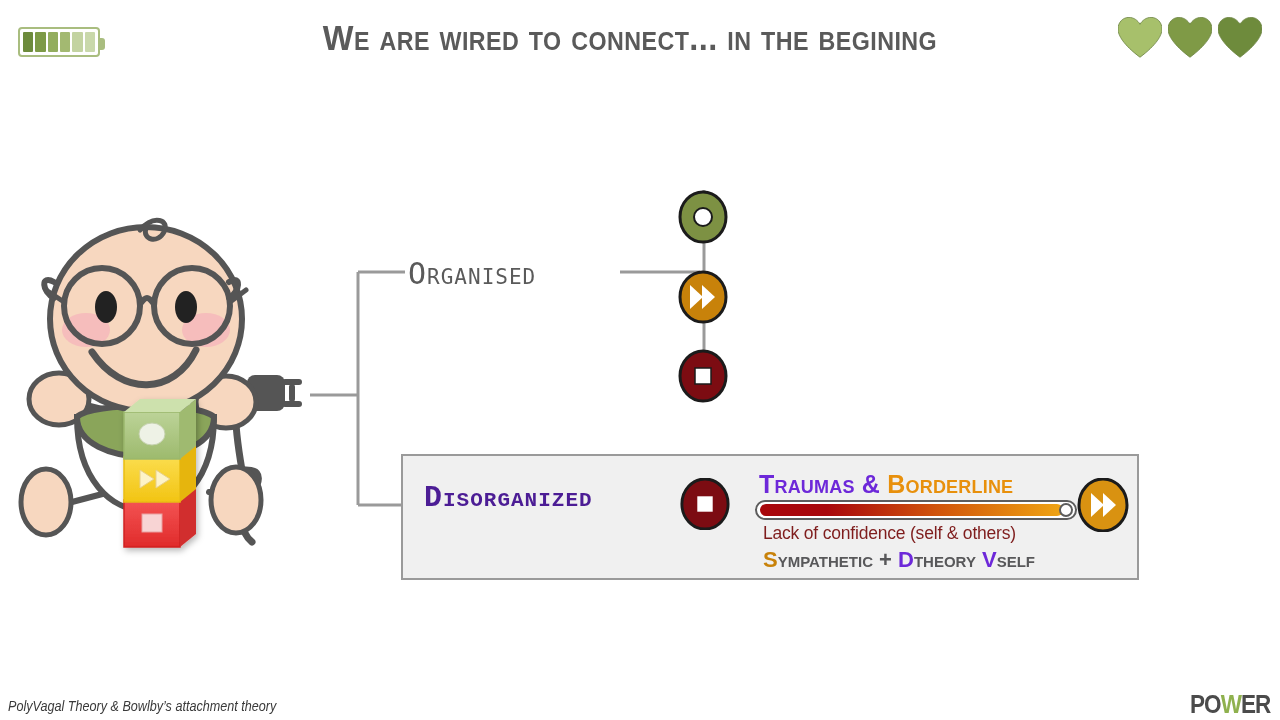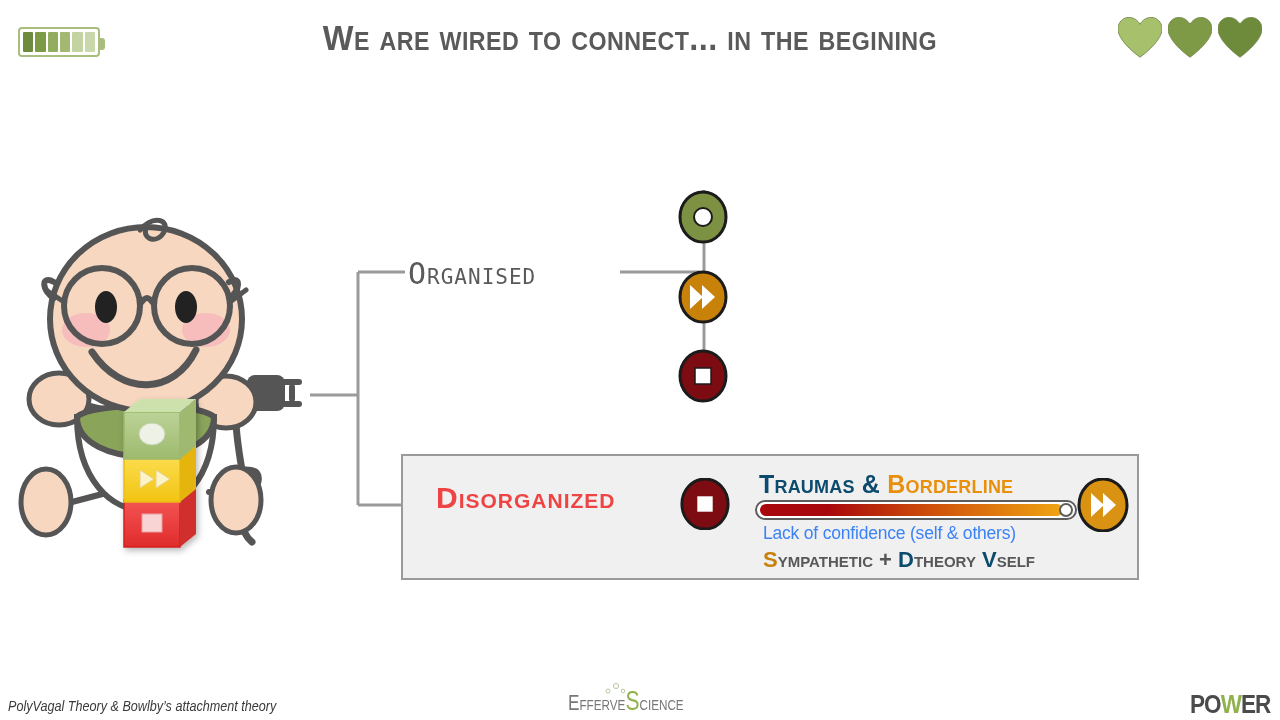--- a/index.html
+++ b/index.html
@@ -54,33 +54,33 @@
   .bar .fill{height:12px;border-radius:7px;width:96%;}
   .bar .knob{position:absolute;right:2px;top:1px;width:14px;height:14px;
     border-radius:50%;background:#fff;border:2px solid #5d5d5d;box-sizing:border-box;}
 
   
   .disorg{
     position:absolute;left:401px;top:454px;width:738px;height:126px;
     background:#f0f0f0;border:2px solid #9a9a9a;box-sizing:border-box;
   }
   .disorg-label{
-    position:absolute;left:436px;top:481px;font-size:30px;font-weight:bold;color:#ef4444;
-    font-family:Liberation Sans, sans-serif;
+    position:absolute;left:424px;top:481px;font-size:30px;font-weight:bold;color:#4c1d95;
+    font-family:Liberation Mono, monospace;
     font-variant:small-caps;letter-spacing:1px;white-space:nowrap;
   }
   .disorg-stop{position:absolute;left:679px;top:478px;width:52px;height:52px;}
   .disorg-ff{position:absolute;left:1076px;top:478px;width:54px;height:54px;}
   .disorg-heading{
     position:absolute;left:759px;top:470px;font-size:25px;font-weight:bold;
     font-variant:small-caps;white-space:nowrap;letter-spacing:.2px;
   }
   .disorg-bar{position:absolute;left:755px;top:500px;}
   .disorg-sub{
-    position:absolute;left:763px;top:523px;font-size:17.5px;color:#3b82f6;
+    position:absolute;left:763px;top:523px;font-size:17.5px;color:#7f1d1d;
     white-space:nowrap;letter-spacing:-.2px;
   }
   .disorg-sys{
     position:absolute;left:763px;top:547px;font-size:22px;font-weight:bold;
     color:#58585a;font-variant:small-caps;white-space:nowrap;
   }
 
   
   .footer-note{
     position:absolute;left:8px;top:698px;font-size:14px;color:#3a3a3a;
@@ -93,21 +93,21 @@
     font-family:"Liberation Sans","DejaVu Sans",sans-serif;
     font-variant:small-caps;transform:scaleX(.78);transform-origin:left center;
     display:inline-block;white-space:nowrap;
   }
   .brand-text .s{color:#8fb14e;font-size:27px;}
   .power{position:absolute;right:10px;top:690px;font-size:25px;font-weight:bold;
     color:#4b4b4b;letter-spacing:-1px;font-family:"Liberation Sans","DejaVu Sans",sans-serif;
     transform:scaleX(.9);transform-origin:right center;white-space:nowrap;}
   .power .w{color:#8fb14e;}
   .c-orange{color:#e8900c;}
-  .c-red{color:#0c4a6e;}
+  .c-red{color:#6d28d9;}
   .c-sym{color:#c8820a;}
 </style>
 </head>
 <body>
 
 <div class="slide">
 
   <div class="battery" id="battery">
   <div class="cell" style="background: rgb(109, 139, 60);"></div>
       <div class="cell" style="background: rgb(125, 154, 70);"></div>
@@ -287,24 +287,16 @@
   </div>
 
   <div class="disorg-sub">Lack of confidence (self &amp; others)</div>
 
   <div class="disorg-sys">
     <span class="c-sym">S</span><span>ympathetic</span><span> + </span><span class="c-red">D</span><span>theory </span><span class="c-red">V</span><span>self</span>
   </div>
 
   <div class="footer-note">PolyVagal Theory &amp; Bowlby’s attachment theory</div>
 
-  <div class="brand">
-    <svg style="position:absolute;left:34px;top:-4px;" width="26" height="14" viewBox="0 0 26 14">
-      <circle cx="6" cy="9" r="2" fill="none" stroke="#b9c9a0" stroke-width="1"></circle>
-      <circle cx="14" cy="4" r="2.6" fill="none" stroke="#b9c9a0" stroke-width="1"></circle>
-      <circle cx="21" cy="9" r="1.8" fill="none" stroke="#b9c9a0" stroke-width="1"></circle>
-    </svg>
-    <span class="brand-text"><span>Efferve</span><span class="s">S</span><span>cience</span></span>
-  </div>
 
   <div class="power"><span>PO</span><span class="w">W</span><span>ER</span></div>
 
 </div>
 
 </body></html>

